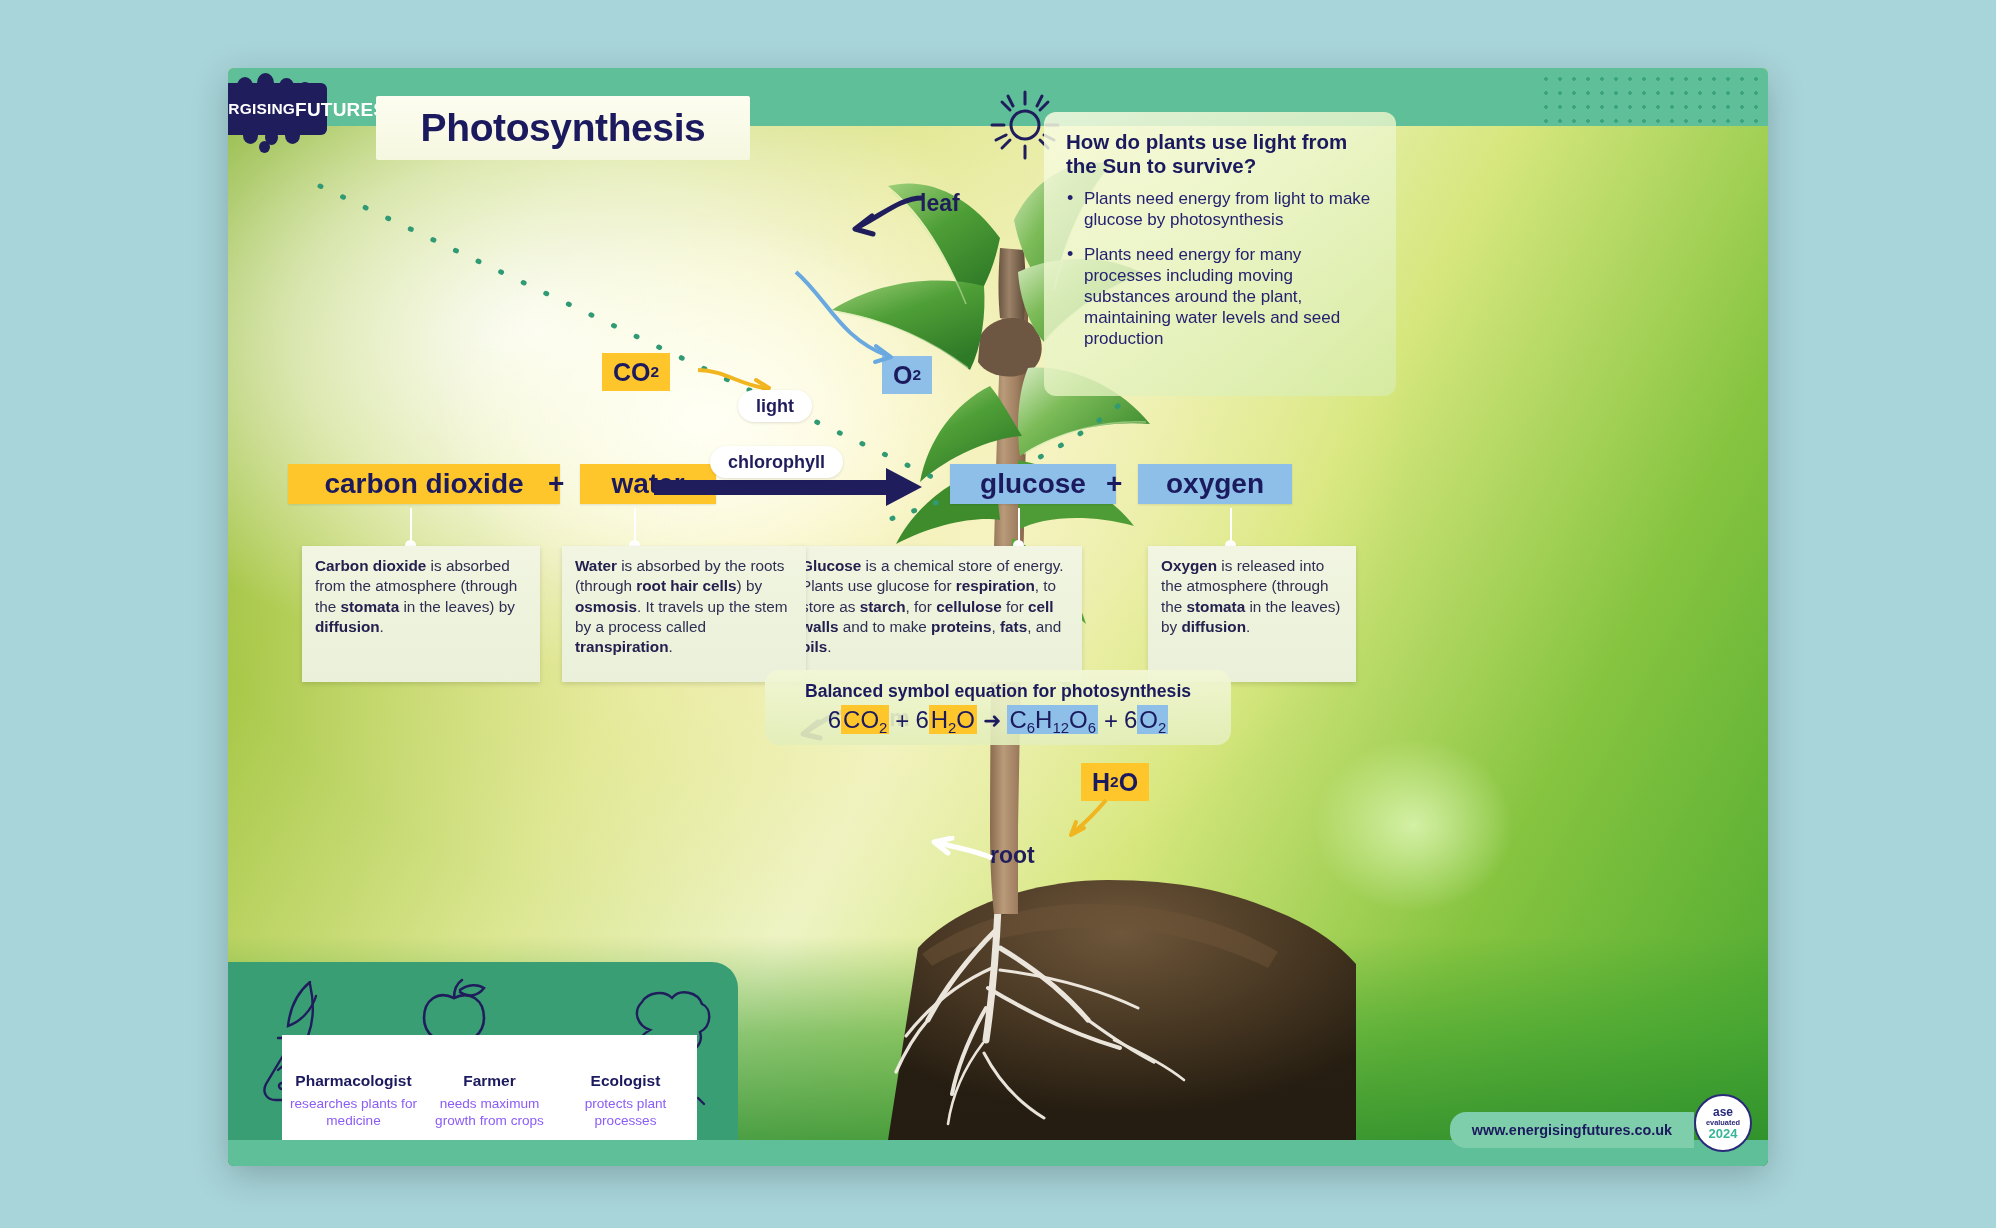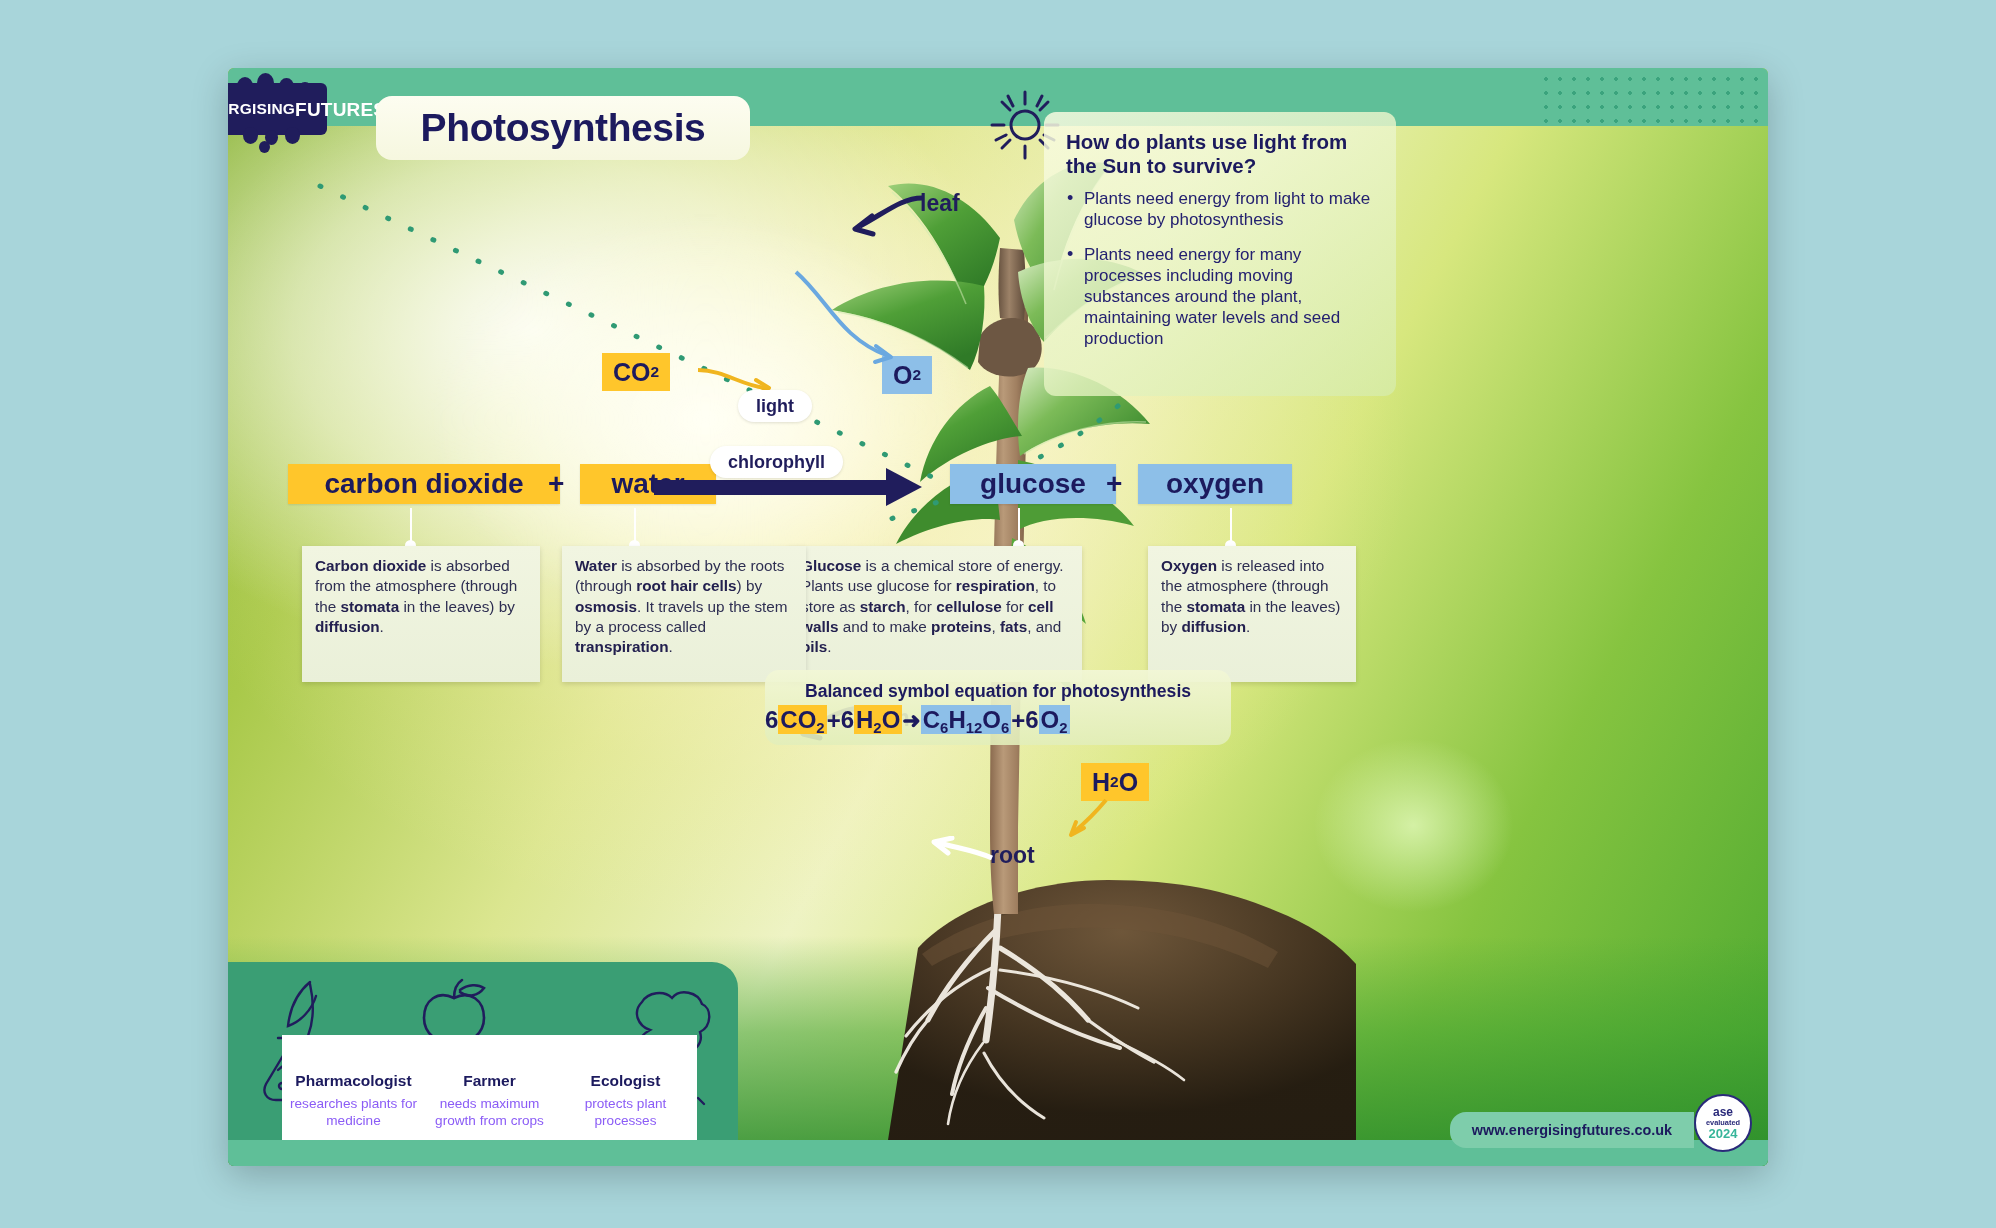--- a/index.html
+++ b/index.html
@@ -70,21 +70,21 @@
     position:absolute;left:16px;top:6px;width:104px;height:52px;
     display:flex;flex-direction:row;align-items:center;justify-content:center;
     color:#fff;line-height:1.0;
   }
   .logo-l1{font-size:15.5px;font-weight:700;letter-spacing:.2px;}
   .logo-l2{font-size:19px;font-weight:900;letter-spacing:.2px;}
 
   
   .title-pill{
     position:absolute;left:148px;top:28px;width:374px;height:64px;
-    border-radius:16px;
+    border-radius:2px;
     background:linear-gradient(180deg,#fdfdf1,#f6f7df);
     display:flex;align-items:center;justify-content:center;
   }
   .title-pill span{
     font-size:39px;font-weight:800;color:#1c1a5e;letter-spacing:-.4px;
   }
 
   
   .sun{position:absolute;left:760px;top:20px;width:74px;height:74px;}
 
@@ -155,22 +155,22 @@
 
   
   .bal{
     position:absolute;left:537px;top:602px;width:466px;height:75px;
     border-radius:14px;
     background:linear-gradient(180deg, rgba(242,247,214,.93), rgba(226,238,186,.9));
     text-align:center;
   }
   .bal-title{font-size:17.6px;font-weight:800;color:#1c1a5e;padding-top:11px;}
   .bal-eq{
-    margin-top:4px;font-size:24px;font-weight:700;color:#1c1a5e;
-    display:flex;align-items:center;justify-content:flex-start;
+    margin-top:4px;font-size:24px;font-weight:400;color:#1c1a5e;
+    display:flex;align-items:center;justify-content:center;gap:6px;
   }
   .hl-y{background:#ffc62b;padding:1px 2px;}
   .hl-b{background:#8dbfe8;padding:1px 2px;}
   sub{font-size:.62em;vertical-align:-.32em;}
 
   
   .callout{
     position:absolute;font-size:23px;font-weight:800;color:#201d5c;
   }
   .mol{

